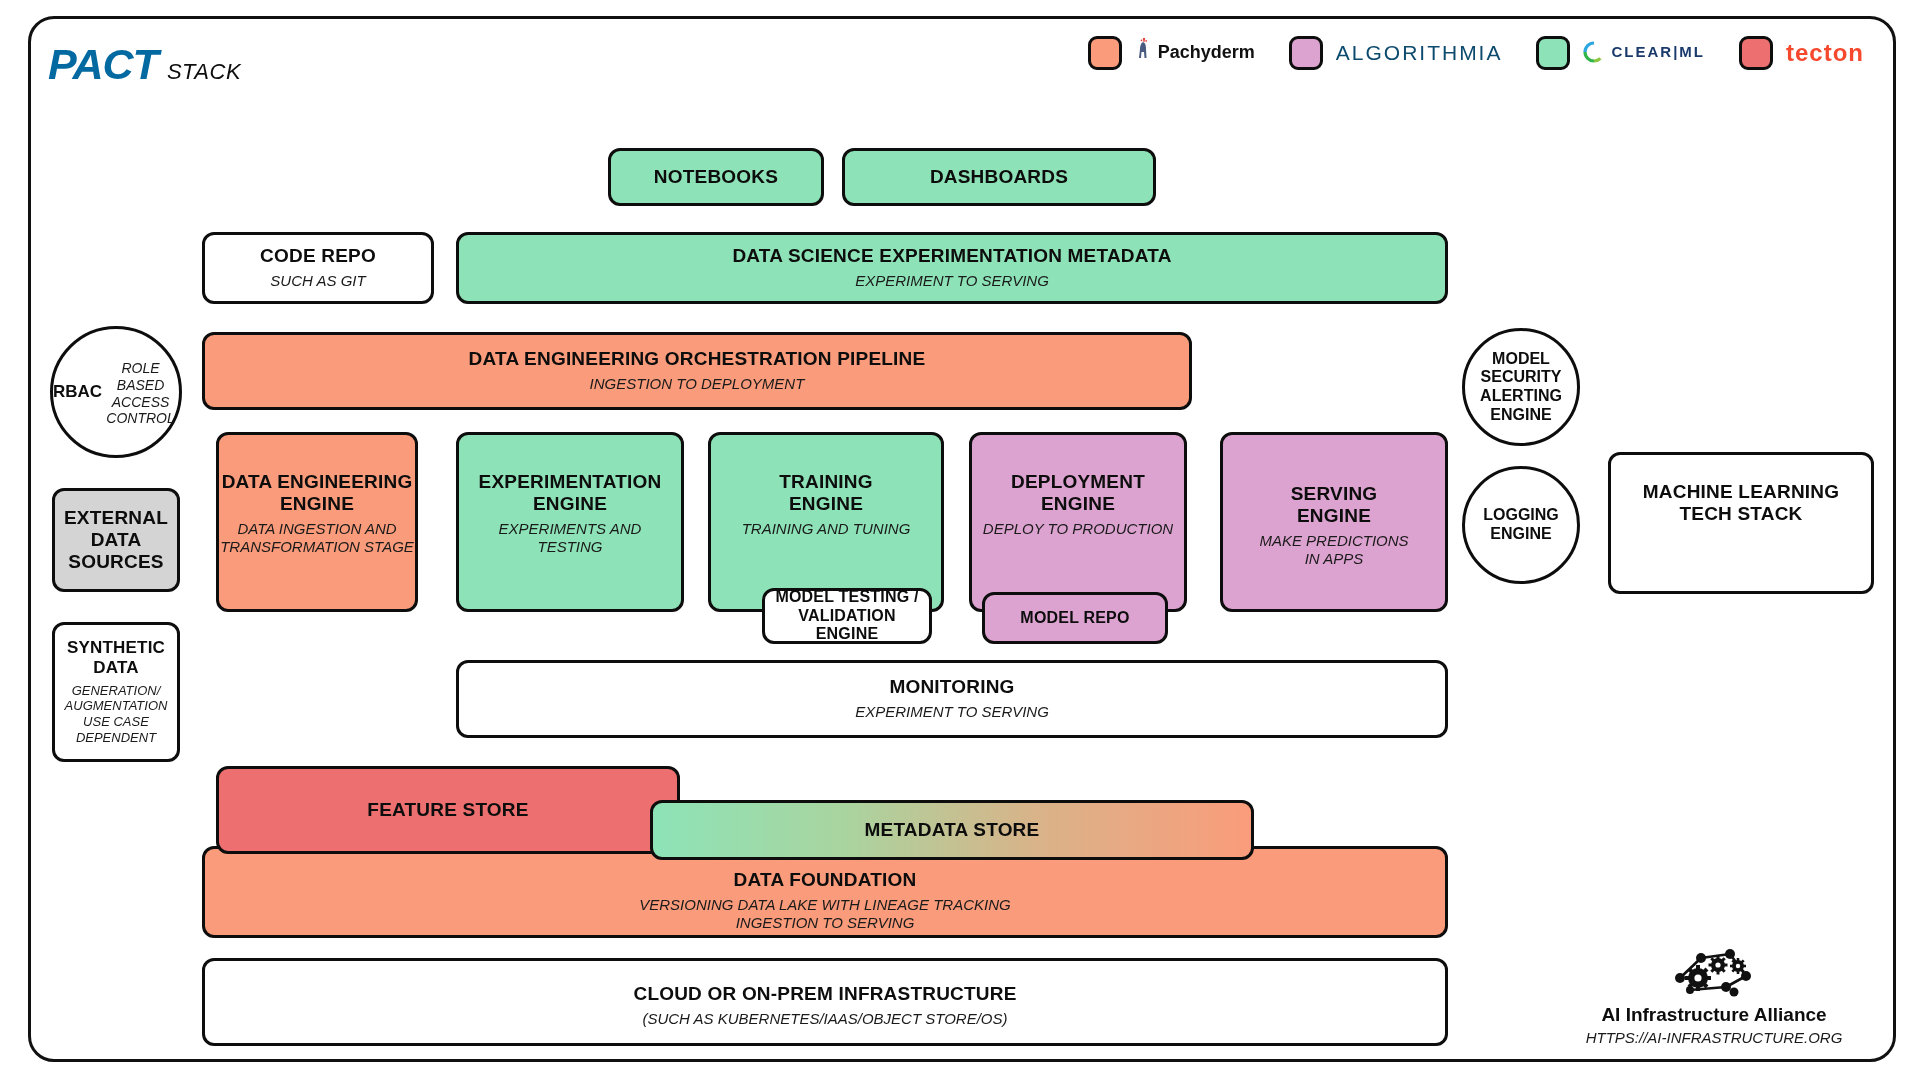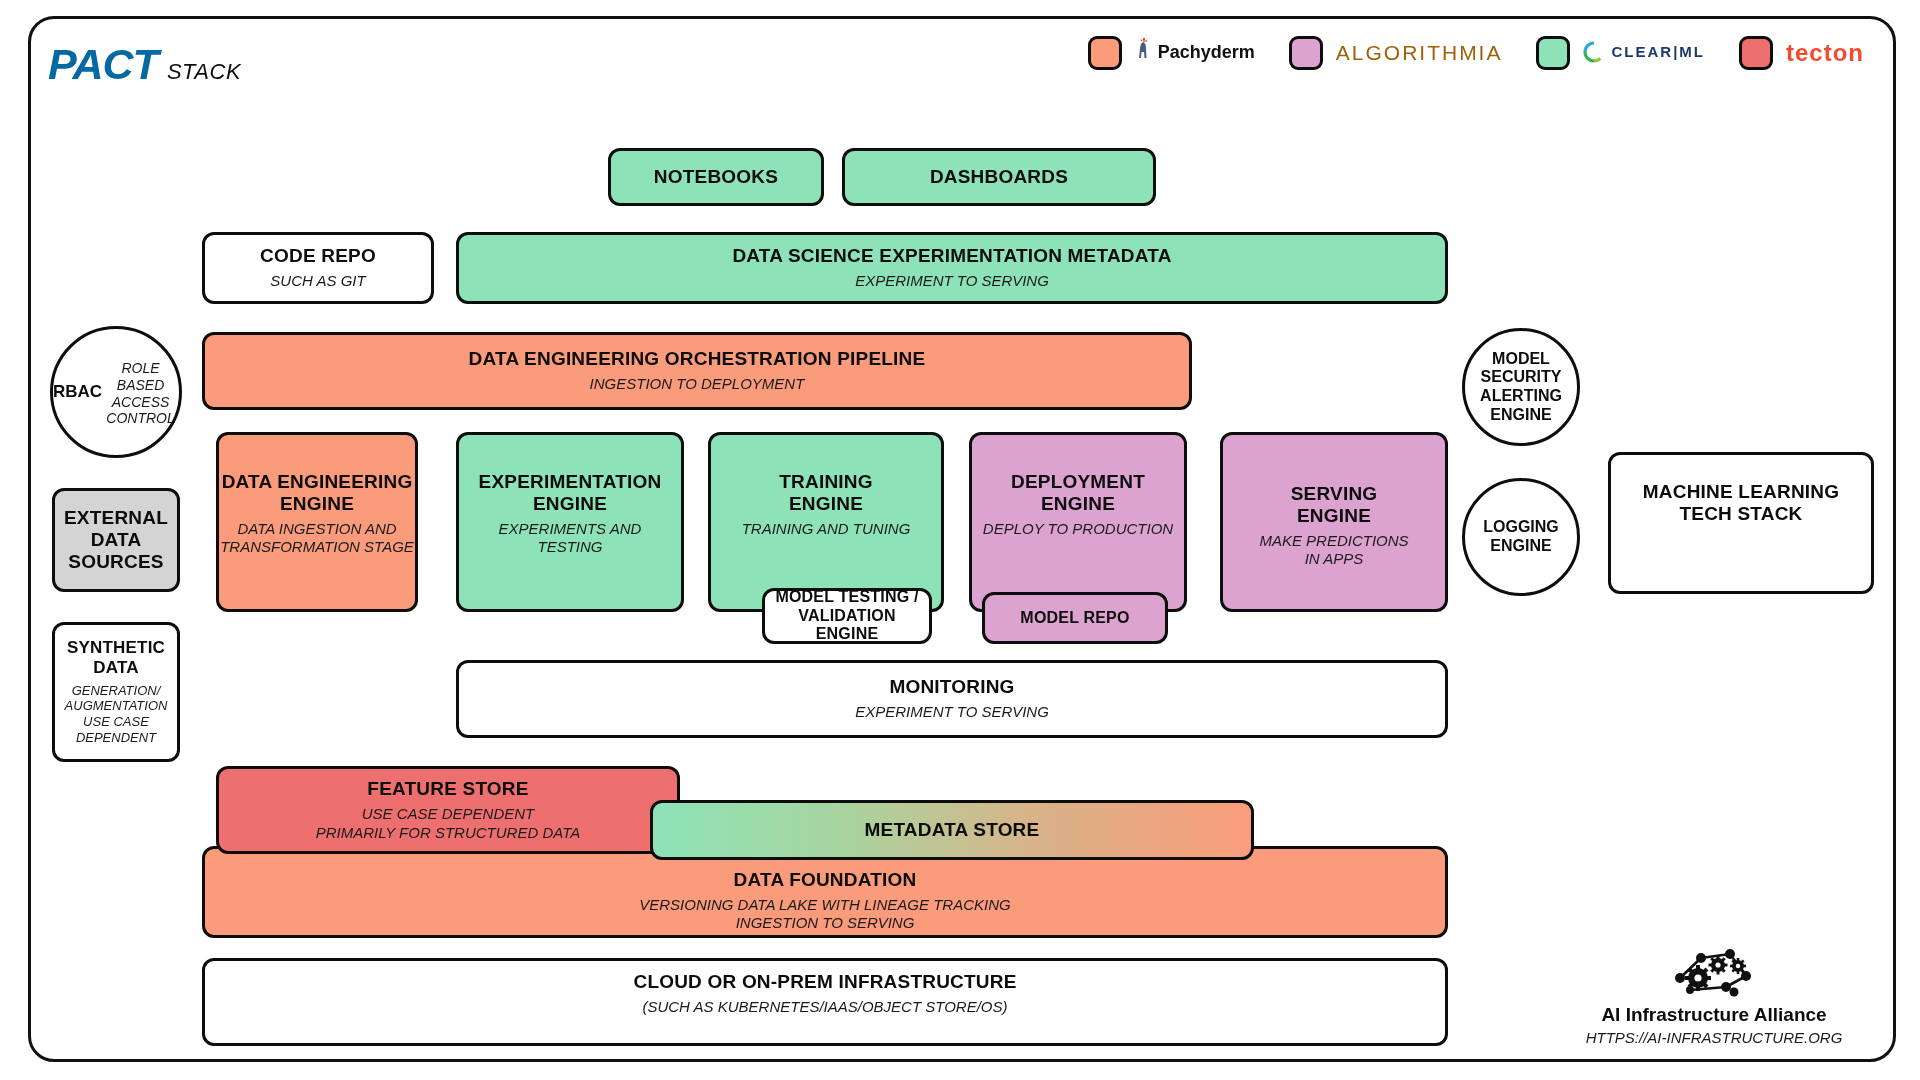--- a/index.html
+++ b/index.html
@@ -34,21 +34,21 @@
   
   #brand{position:absolute;left:48px;top:40px;display:flex;align-items:baseline;}
   #brand .b1{font-size:43px;font-weight:bold;letter-spacing:-1px;color:#0369a1;font-style:italic;}
   #brand .b2{font-size:22px;font-style:italic;color:#0d0d0d;margin-left:9px;letter-spacing:.5px;}
 
   #legend{position:absolute;right:56px;top:36px;display:flex;align-items:center;gap:34px;padding-left:13px;}
   .lg{display:flex;align-items:center;gap:13px;}
   .lg .sw{width:34px;height:34px;border:3px solid #0d0d0d;border-radius:9px;box-sizing:border-box;}
   .lg .nm{font-size:17px;font-weight:bold;letter-spacing:1px;}
   .nm.pachyderm{color:#111;letter-spacing:0;font-size:18px;}
-  .nm.algorithmia{color:#a16207;font-weight:400;font-size:21px;letter-spacing:2px;}
+  .nm.algorithmia{color:#0c4a6e;font-weight:400;font-size:21px;letter-spacing:2px;}
   .nm.clearml{color:#1a3a6b;font-weight:bold;letter-spacing:2px;font-size:15px;}
   .nm.tecton{color:#f5482d;font-weight:bold;font-size:24px;letter-spacing:1px;}
   .logo-mark{display:inline-block;margin-right:6px;vertical-align:middle;}
 
   
   #alliance{position:absolute;right:56px;bottom:34px;text-align:center;width:300px;}
   #alliance .ttl{font-size:19px;font-weight:bold;color:#0d0d0d;margin-top:2px;}
   #alliance .url{font-size:15px;font-style:italic;color:#1a1a1a;margin-top:3px;}
 </style>
 </head>
@@ -188,52 +188,50 @@
 IN APPS</div>
   </div>
 
   <div class="circ" style="left:1462px;top:328px;width:118px;height:118px;">
     <div class="t1" style="font-size:16px;white-space:pre-line">MODEL
 SECURITY
 ALERTING
 ENGINE</div>
   </div>
 
-  <div class="circ" style="left:1462px;top:478px;width:118px;height:118px;">
+  <div class="circ" style="left:1462px;top:466px;width:118px;height:118px;">
     <div class="t1" style="font-size:16px;white-space:pre-line">LOGGING
 ENGINE</div>
   </div>
 
   <div class="bx" style="left:1608px;top:452px;width:266px;height:142px;background:#FFFFFF;justify-content:flex-start;padding-top:26px">
     <div class="t1" style="white-space:pre-line">MACHINE LEARNING
 TECH STACK</div>
   </div>
 
   <div class="bx" style="left:456px;top:660px;width:992px;height:78px;background:#FFFFFF">
     <div class="t1">MONITORING</div>
     <div class="t2">EXPERIMENT TO SERVING</div>
   </div>
 
   <div class="bx" style="left:216px;top:766px;width:464px;height:88px;background:#EE6F6F;z-index:3">
     <div class="t1">FEATURE STORE</div>
-    <div class="t2" style="white-space:pre-line">USE CASE DEPENDENT
-PRIMARILY FOR STRUCTURED DATA</div>
   </div>
 
   <div class="bx" style="left:650px;top:800px;width:604px;height:60px;z-index:4;background:linear-gradient(90deg,#8DE3B7 0%,#A9D49F 32%,#D9B389 64%,#FA9C7B 100%)">
     <div class="t1">METADATA STORE</div>
   </div>
 
   <div class="bx" style="left:202px;top:846px;width:1246px;height:92px;background:#FA9C7B;z-index:2;justify-content:flex-start;padding-top:20px">
     <div class="t1">DATA FOUNDATION</div>
     <div class="t2" style="white-space:pre-line">VERSIONING DATA LAKE WITH LINEAGE TRACKING
 INGESTION TO SERVING</div>
   </div>
 
-  <div class="bx" style="left:202px;top:958px;width:1246px;height:88px;background:#FFFFFF;justify-content:flex-start;padding-top:10px">
+  <div class="bx" style="left:202px;top:958px;width:1246px;height:88px;background:#FFFFFF;justify-content:flex-start;padding-top:22px">
     <div class="t1">CLOUD OR ON-PREM INFRASTRUCTURE</div>
     <div class="t2">(SUCH AS KUBERNETES/IAAS/OBJECT STORE/OS)</div>
   </div>
 
   <div id="alliance">
     <span>
       <svg width="92" height="52" viewBox="0 0 92 52">
         <g fill="#111">
           <circle cx="12" cy="32" r="5"></circle>
             <circle cx="33" cy="12" r="5"></circle>

